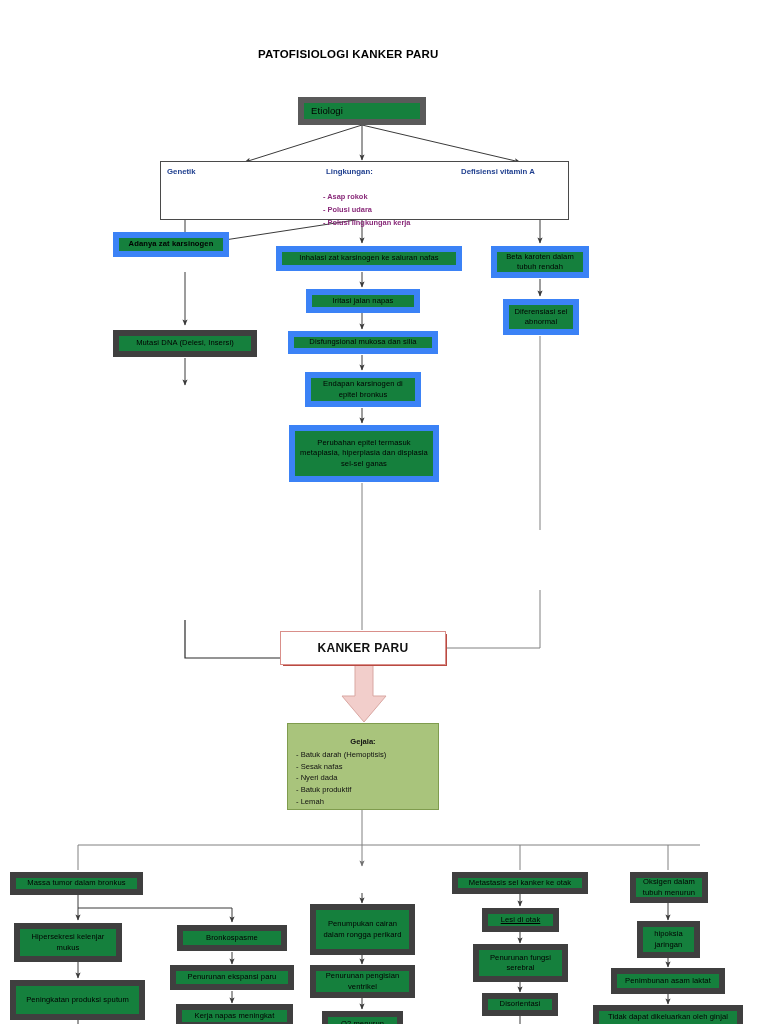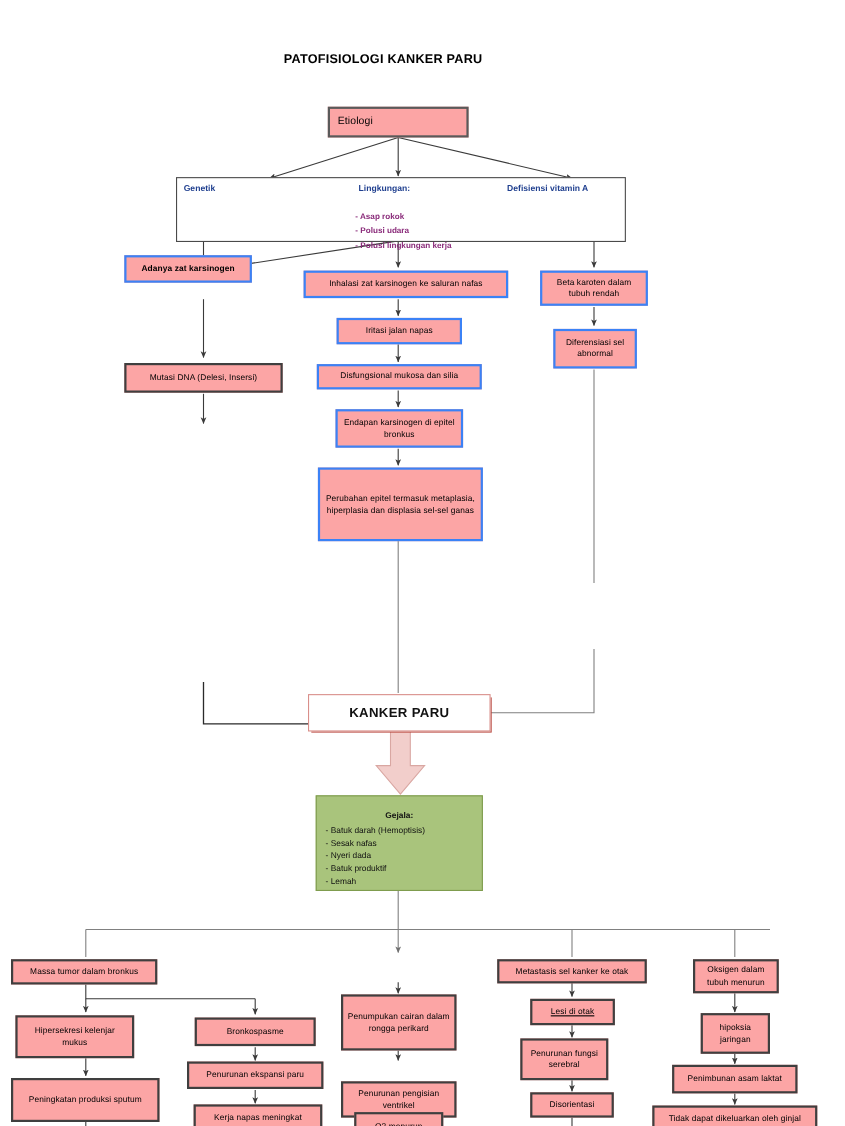--- a/index.html
+++ b/index.html
@@ -21,22 +21,22 @@
     position: absolute;
     left: 0;
     top: 0;
     width: 768px;
     height: 1024px;
     pointer-events: none;
   }
   .node {
     position: absolute;
     box-sizing: border-box;
-    border: 2px solid #3b82f6;
-    background: #fca5a5;
+    border: 6px solid #3b82f6;
+    background: #15803d;
     color: #000000;
     font-size: 7.6px;
     line-height: 1.35;
     display: flex;
     align-items: center;
     justify-content: center;
     text-align: center;
     padding: 4px 3px;
     letter-spacing: 0.1px;
   }
@@ -217,21 +217,21 @@
   <div class="etio-sub" style="left:323px; top:206px;">- Polusi lingkungan kerja</div>
   <div class="etio-head" style="left:461px; top:167px;">Defisiensi vitamin A</div>
 
   <div class="node" style="left:113px; top:232px; width:116px; height:25px;font-weight:bold;">Adanya zat karsinogen</div>
   <div class="node dark" style="left:113px; top:330px; width:144px; height:27px;">Mutasi DNA (Delesi, Insersi)</div>
 
   <div class="node" style="left:276px; top:246px; width:186px; height:25px;">Inhalasi zat karsinogen ke saluran nafas</div>
   <div class="node" style="left:306px; top:289px; width:114px; height:24px;">Iritasi jalan napas</div>
   <div class="node" style="left:288px; top:331px; width:150px; height:23px;">Disfungsional mukosa dan silia</div>
   <div class="node" style="left:305px; top:372px; width:116px; height:35px;">Endapan karsinogen di epitel bronkus</div>
-  <div class="node" style="left:289px; top:425px; width:150px; height:67px;">Perubahan epitel termasuk metaplasia, hiperplasia dan displasia sel-sel ganas</div>
+  <div class="node" style="left:289px; top:425px; width:150px; height:57px;">Perubahan epitel termasuk metaplasia, hiperplasia dan displasia sel-sel ganas</div>
 
   <div class="node" style="left:491px; top:246px; width:98px; height:32px;">Beta karoten dalam tubuh rendah</div>
   <div class="node" style="left:503px; top:299px; width:76px; height:36px;">Diferensiasi sel abnormal</div>
 
   <div class="kanker-box" style="left:280px; top:631px; width:166px; height:34px;">KANKER PARU</div>
 
   <div class="gejala-box" style="left:287px; top:723px; width:152px; height:87px;">
     <div class="gejala-title">Gejala:</div>
     <div class="gejala-li">-  Batuk darah (Hemoptisis)</div>
     <div class="gejala-li">-  Sesak nafas</div>
@@ -241,26 +241,26 @@
   </div>
 
   <div class="node dark" style="left:10px; top:872px; width:133px; height:23px;">Massa tumor dalam bronkus</div>
   <div class="node dark" style="left:14px; top:923px; width:108px; height:39px;">Hipersekresi kelenjar mukus</div>
   <div class="node dark" style="left:10px; top:980px; width:135px; height:40px;">Peningkatan produksi sputum</div>
   <div class="node dark" style="left:177px; top:925px; width:110px; height:26px;">Bronkospasme</div>
   <div class="node dark" style="left:170px; top:965px; width:124px; height:25px;">Penurunan ekspansi paru</div>
   <div class="node dark" style="left:176px; top:1004px; width:117px; height:24px;">Kerja napas meningkat</div>
 
   <div class="node dark" style="left:310px; top:904px; width:105px; height:51px;">Penumpukan cairan dalam rongga perikard</div>
-  <div class="node dark" style="left:310px; top:965px; width:105px; height:33px;margin-top:18px;">Penurunan pengisian ventrikel</div>
+  <div class="node dark" style="left:310px; top:965px; width:105px; height:33px;">Penurunan pengisian ventrikel</div>
   <div class="node dark" style="left:322px; top:1011px; width:81px; height:26px;">O2 menurun</div>
 
   <div class="node dark" style="left:452px; top:872px; width:136px; height:22px;">Metastasis sel kanker ke otak</div>
   <div class="node dark" style="left:482px; top:908px; width:77px; height:24px;text-decoration:underline;">Lesi di otak</div>
-  <div class="node dark" style="left:473px; top:944px; width:80px; height:38px;">Penurunan fungsi serebral</div>
+  <div class="node dark" style="left:473px; top:944px; width:95px; height:38px;">Penurunan fungsi serebral</div>
   <div class="node dark" style="left:482px; top:993px; width:76px; height:23px;">Disorientasi</div>
 
   <div class="node dark" style="left:630px; top:872px; width:78px; height:31px;">Oksigen dalam tubuh menurun</div>
   <div class="node dark" style="left:637px; top:921px; width:63px; height:37px;">hipoksia jaringan</div>
   <div class="node dark" style="left:611px; top:968px; width:114px; height:26px;">Penimbunan asam laktat</div>
   <div class="node dark" style="left:593px; top:1005px; width:150px; height:25px;">Tidak dapat dikeluarkan oleh ginjal</div>
 
 </div>
 
 </body></html>

